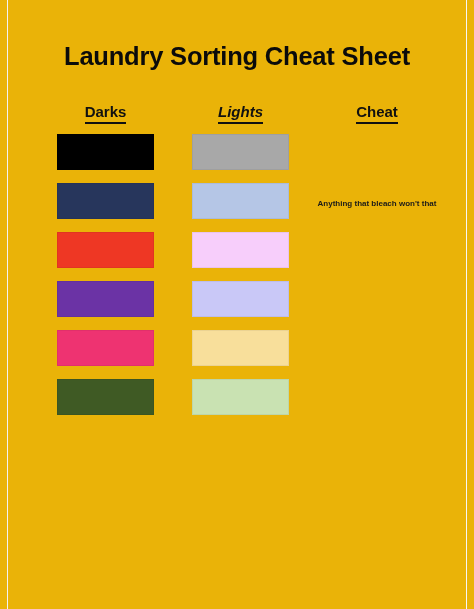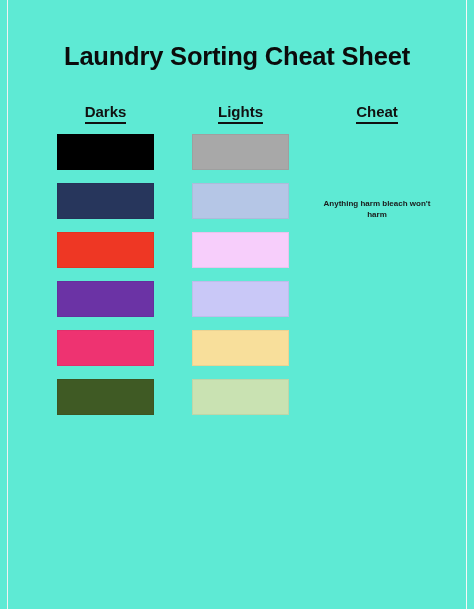--- a/index.html
+++ b/index.html
@@ -16,21 +16,21 @@
     -webkit-font-smoothing: antialiased;
   }
 
   
   .page {
     position: absolute;
     left: 0;
     top: 0;
     width: 474px;
     height: 609px;
-    background: #5eead4;
+    background: #eab308;
     box-sizing: border-box;
   }
   .page-edge-left {
     position: absolute;
     left: 7px;
     top: 0;
     width: 1px;
     height: 609px;
     background: #f2f2f2;
   }
@@ -64,21 +64,21 @@
     left: 0;
     top: 103px;
     width: 382px;
     height: 330px;
   }
   .column {
     position: absolute;
     top: 0;
   }
   .col-darks  { left: 45px;  width: 121px; }
-  .col-lights { left: 180px; width: 121px; }
+  .col-lights { left: 180px; width: 121px; font-style: italic; }
   .col-whites { left: 316px; width: 122px; }
 
   .col-header {
     text-align: center;
     font-size: 15px;
     font-weight: bold;
     color: #111111;
     line-height: 18px;
     height: 18px;
     white-space: nowrap;
@@ -154,17 +154,17 @@
         <div class="swatch" style="background:#C9C8F7"></div>
         <div class="swatch" style="background:#F8DF9B"></div>
         <div class="swatch" style="background:#C9E2B2"></div>
       </div>
     </div>
 
     <div class="column col-whites">
       <div class="col-header">
         <span>Cheat</span>
       </div>
-      <div class="whites-note">Anything harm bleach won't harm</div>
+      <div class="whites-note">Anything that bleach won't that</div>
     </div>
 
   </div>
 </div>
 
 </body></html>

